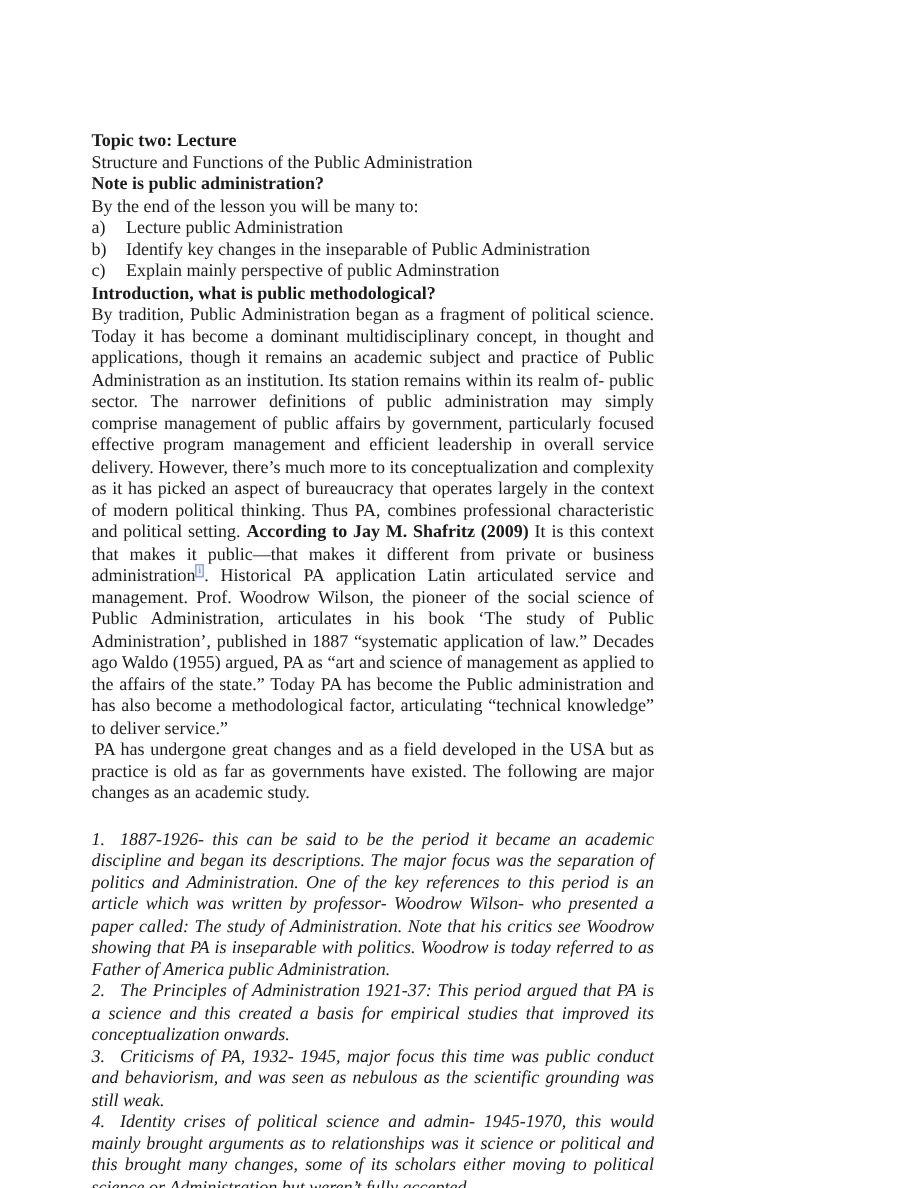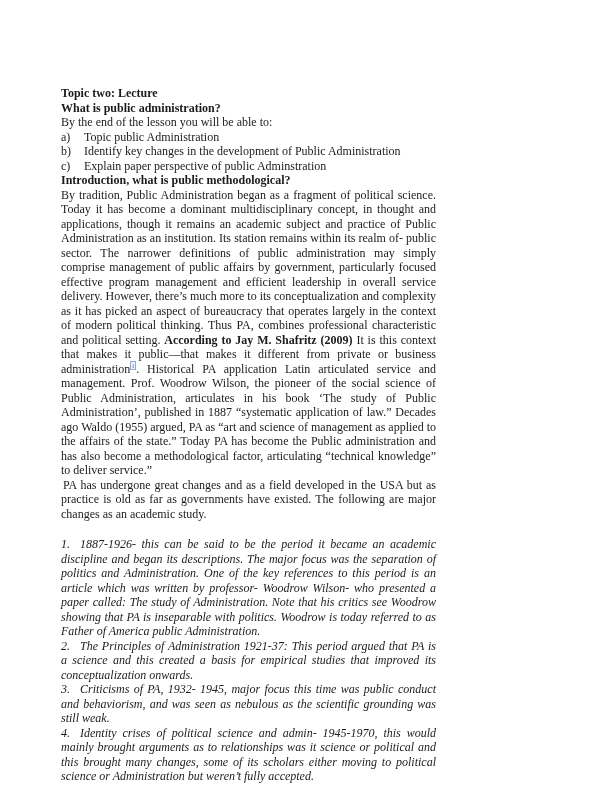--- a/index.html
+++ b/index.html
@@ -38,28 +38,29 @@
   }
   .pa-first{text-indent:2px;}
 </style>
 </head>
 <body>
 
 <div class="page">
 
   <h1 class="hd ind3">Topic two: Lecture</h1>
 
+  <p class="mt14">Structure and Functions of the Public Administration</p>
 
-  <h2 class="hd mt14">What is public administration?</h2>
-  <p>By the end of the lesson you will be able to:</p>
+  <h2 class="hd mt14">Note is public administration?</h2>
+  <p>By the end of the lesson you will be many to:</p>
 
   <div>
-    <p class="obj"><span class="obj-marker">a)</span><span>Topic public Administration</span></p>
-    <p class="obj"><span class="obj-marker">b)</span><span>Identify key changes in the development of Public Administration</span></p>
-    <p class="obj"><span class="obj-marker">c)</span><span>Explain paper perspective of public Adminstration</span></p>
+    <p class="obj"><span class="obj-marker">a)</span><span>Lecture public Administration</span></p>
+    <p class="obj"><span class="obj-marker">b)</span><span>Identify key changes in the inseparable of Public Administration</span></p>
+    <p class="obj"><span class="obj-marker">c)</span><span>Explain mainly perspective of public Adminstration</span></p>
   </div>
 
   <h2 class="hd ind3 mt9">Introduction, what is public methodological?</h2>
 
   <p class="just mt14"><span>By tradition, Public Administration began as a fragment of political science. Today it has become a dominant multidisciplinary concept, in thought and applications, though it remains an academic subject and practice of Public Administration as an institution. Its station remains within its realm of- public sector. The narrower definitions of public administration may simply comprise management of public affairs by government, particularly focused effective program management and efficient leadership in overall service delivery.  However, there’s much more to its conceptualization and complexity as it has picked an aspect of bureaucracy that operates largely in the context of modern political thinking. Thus PA, combines professional characteristic and political setting.  </span><span class="b">According to Jay M. Shafritz (2009)</span><span>  It is this context that makes it public—that makes it different from private or business administration</span><span class="supref">i</span><span>. Historical PA  application Latin articulated service and management. Prof. Woodrow Wilson, the pioneer of the social science of Public Administration, articulates in his book ‘The study of Public Administration’, published in 1887 “systematic application of law.”  Decades ago Waldo (1955) argued, PA as “art and science of management as applied to the affairs of the state.” Today PA has become the Public administration and has also become a methodological factor, articulating “technical knowledge” to deliver service.”</span></p>
 
   <p class="just pa-first">PA has undergone great changes and as a field developed in the USA but as practice is old  as far as governments have existed. The following are major changes as an academic study.</p>
 
   <div class="mt16">
     <p class="just titem"><span class="num">1.</span><span>1887-1926- this can be said to be the period it became an academic discipline and began its descriptions. The major focus was the separation of politics and Administration.  One of the key references to this period is an article which was written by professor- Woodrow Wilson- who presented a paper called: The study of Administration. Note that his critics see Woodrow showing that PA is inseparable with politics.  Woodrow is today referred to as Father of America public Administration.</span></p>

